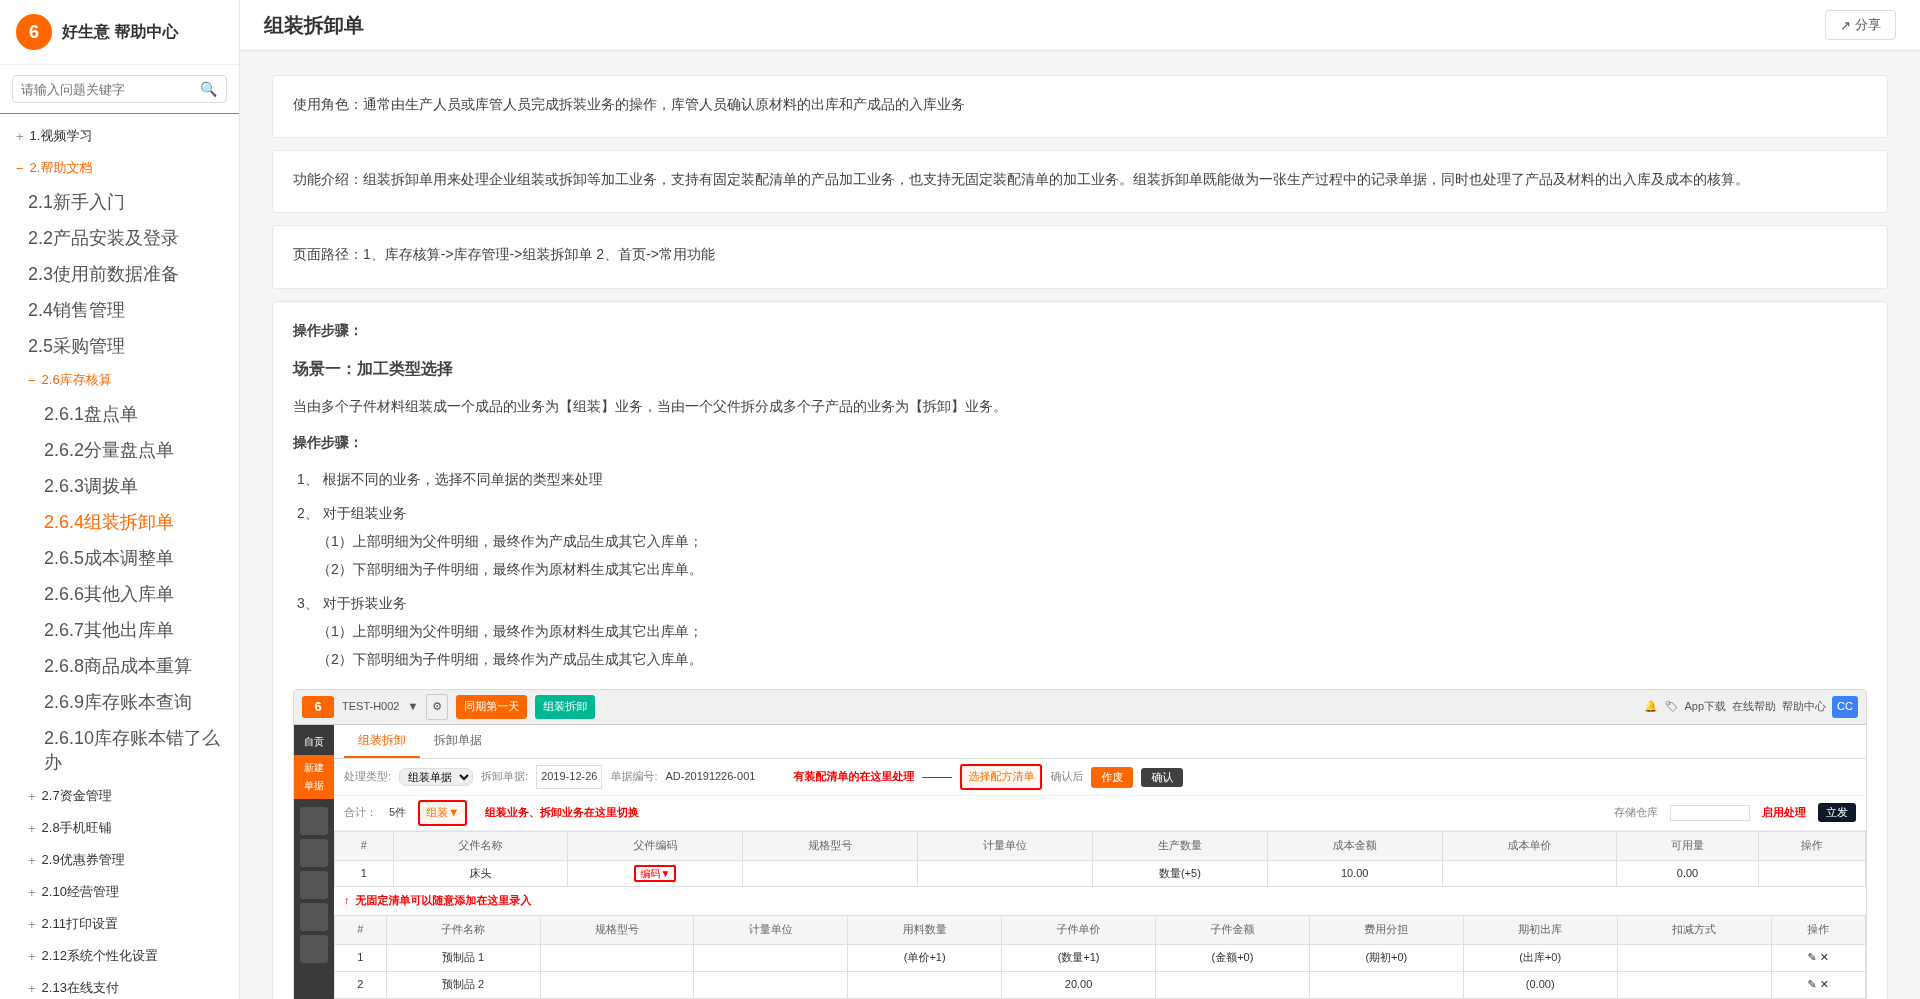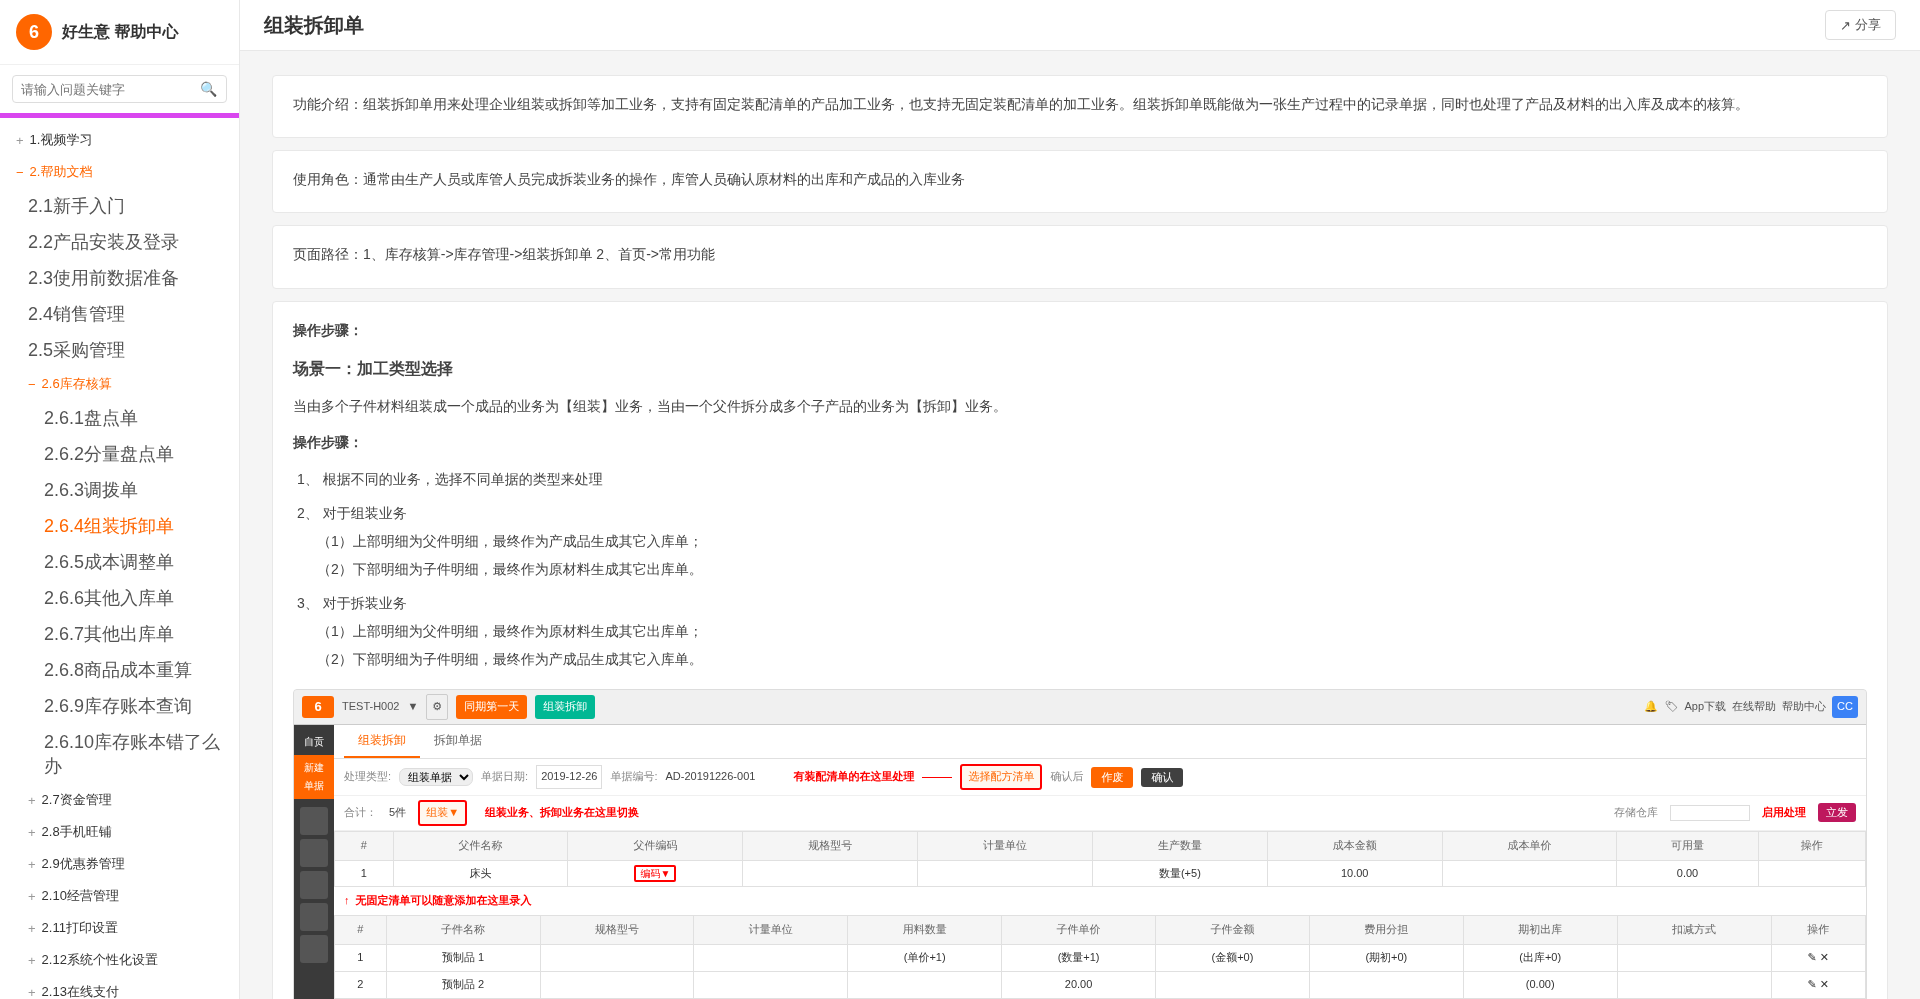--- a/index.html
+++ b/index.html
@@ -40,21 +40,21 @@
     }
 
     .logo-text {
       font-size: 16px;
       font-weight: bold;
       color: #333;
     }
 
     .search-area {
       padding: 10px 12px;
-      border-bottom: 5px solid #d946ef;
+      border-bottom: 1px solid #d946ef;
     }
 
     .search-box {
       display: flex;
       align-items: center;
       border: 1px solid #ddd;
       border-radius: 4px;
       padding: 5px 8px;
       background: #fff;
     }
@@ -418,25 +418,25 @@
     <h1 class="page-title">组装拆卸单</h1>
     <button class="share-btn">
       <span>↗</span>
       <span>分享</span>
     </button>
   </div>
 
   <div class="content-area">
 
     <div class="content-card">
+      <p>使用角色：通常由生产人员或库管人员完成拆装业务的操作，库管人员确认原材料的出库和产成品的入库业务</p>
+    </div>
+
+    <div class="content-card">
       <p>功能介绍：组装拆卸单用来处理企业组装或拆卸等加工业务，支持有固定装配清单的产品加工业务，也支持无固定装配清单的加工业务。组装拆卸单既能做为一张生产过程中的记录单据，同时也处理了产品及材料的出入库及成本的核算。</p>
-    </div>
-
-    <div class="content-card">
-      <p>使用角色：通常由生产人员或库管人员完成拆装业务的操作，库管人员确认原材料的出库和产成品的入库业务</p>
     </div>
 
     <div class="content-card">
       <p>页面路径：1、库存核算-&gt;库存管理-&gt;组装拆卸单 2、首页-&gt;常用功能</p>
     </div>
 
     <div class="content-card">
       <div class="section-title">操作步骤：</div>
 
       <div class="scenario-title">场景一：加工类型选择</div>
@@ -509,21 +509,21 @@
               <div class="mock-tab">组装拆卸</div>
               <div class="mock-tab-inactive">拆卸单据</div>
             </div>
 
             <div style="padding:5px 10px; display:flex; align-items:center; flex-wrap:wrap; gap:8px; font-size:11px; border-bottom:1px solid #f0f0f0; position:relative;">
               <span style="color:#888;">处理类型:</span>
               <select style="border:1px solid #ddd;border-radius:7px;padding:1px 4px;font-size:11px;">
                 <option>组装单据</option>
                 <option>拆卸单据</option>
               </select>
-              <span style="color:#888;">单据日期:</span>
+              <span style="color:#888;">拆卸单据:</span>
               <span style="border:1px solid #ddd;padding:1px 4px;font-size:11px;">2019-12-26</span>
               <span style="color:#888;">单据编号:</span>
               <span style="font-size:11px;">AD-20191226-001</span>
 
               <span style="color:red;font-size:11px;font-weight:bold;margin-left:30px;">有装配清单的在这里处理</span>
               <span style="display:inline-block;width:30px;height:1px;border-top:1px solid red;vertical-align:middle;"></span>
 
               <span style="border:2px solid red;border-radius:3px;padding:1px 6px;font-size:11px;color:#f60;background:#fff8f0;">选择配方清单</span>
 
               <span style="color:#888;font-size:11px;">确认后</span>
@@ -536,21 +536,21 @@
               <span>5件</span>
 
               <span style="border:2px solid red;border-radius:3px;padding:1px 6px;font-size:11px;background:#fff8f0;color:#f60;">组装▼</span>
 
               <span style="color:red;font-size:11px;font-weight:bold;margin-left:6px;">组装业务、拆卸业务在这里切换</span>
 
               <span style="margin-left:auto;color:#888;font-size:11px;">存储仓库</span>
               <input style="border: 1px solid rgb(221, 221, 221); padding: 1px 6px; font-size: 11px; width: 80px;" type="text" value="">
 
               <span style="color:red;font-size:11px;font-weight:bold;">启用处理</span>
-              <button style="background:#be185d;color:white;border:none;border-radius:3px;padding:2px 8px;font-size:11px;">立发</button>
+              <button style="background:#0f172a;color:white;border:none;border-radius:3px;padding:2px 8px;font-size:11px;">立发</button>
             </div>
 
             <div style="overflow-x:auto;padding:0 0 0 0;">
               <table class="mock-table" style="width:100%;">
                 <thead>
                   <tr>
                     <th>#</th>
                     <th>父件名称</th>
                     <th>父件编码</th>
                     <th>规格型号</th>

